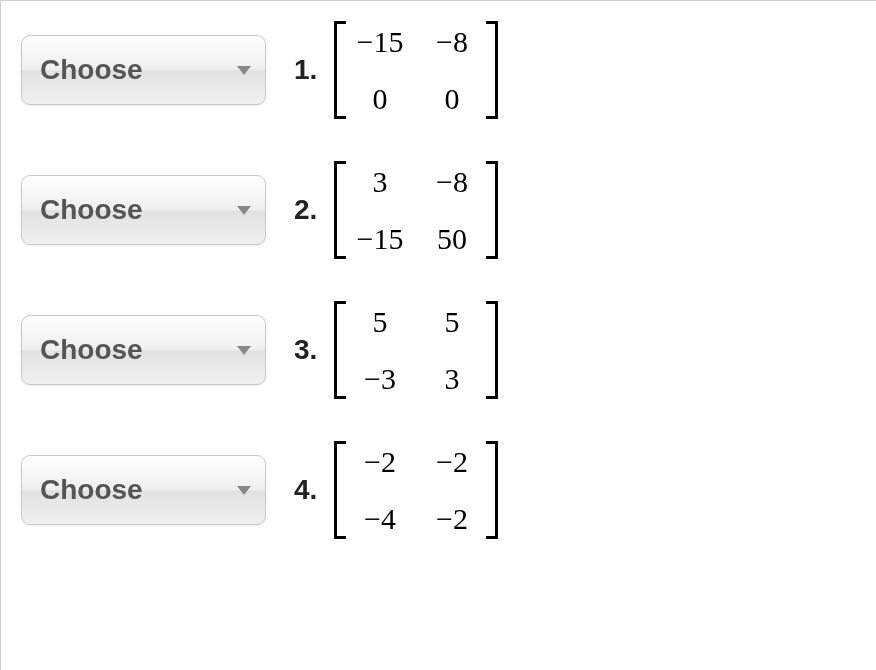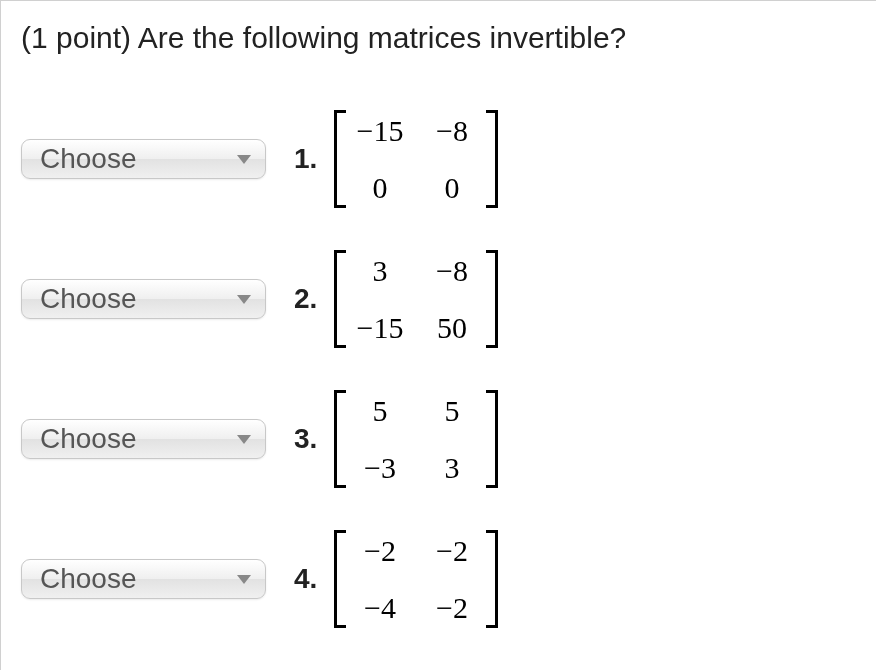--- a/index.html
+++ b/index.html
@@ -25,31 +25,32 @@
       display: flex;
       flex-direction: column;
       gap: 42px;
     }
     .row {
       display: flex;
       align-items: center;
     }
     .dropdown {
       width: 245px;
-      height: 40px;
+      height: 70px;
       border: 1px solid #c8c8c8;
       border-radius: 9px;
       background: linear-gradient(to bottom, #ffffff 0%, #efefef 50%, #e2e2e2 51%, #f0f0f0 100%);
       box-shadow: 0 1px 2px rgba(0,0,0,0.08);
       display: flex;
       align-items: center;
       justify-content: space-between;
       padding: 0 14px 0 18px;
       box-sizing: border-box;
       cursor: pointer;
+      font-weight: bold;
     }
     .dropdown-label {
       font-size: 28px;
       color: #555;
     }
     .dropdown-caret {
       width: 0;
       height: 0;
       border-left: 7px solid transparent;
       border-right: 7px solid transparent;
@@ -115,21 +116,20 @@
       color: #000;
       text-align: center;
       min-width: 48px;
       line-height: 1.1;
     }
   </style>
 </head>
 <body>
 
 <div class="panel">
-  <div class="question-text">(1 point) Are the following matrices invertible?</div>
 
   <div class="rows">
 
     <div class="row">
       <div class="dropdown">
         <span class="dropdown-label">Choose</span>
         <span class="dropdown-caret"></span>
       </div>
       <div class="number">1.</div>
       <div class="matrix">

